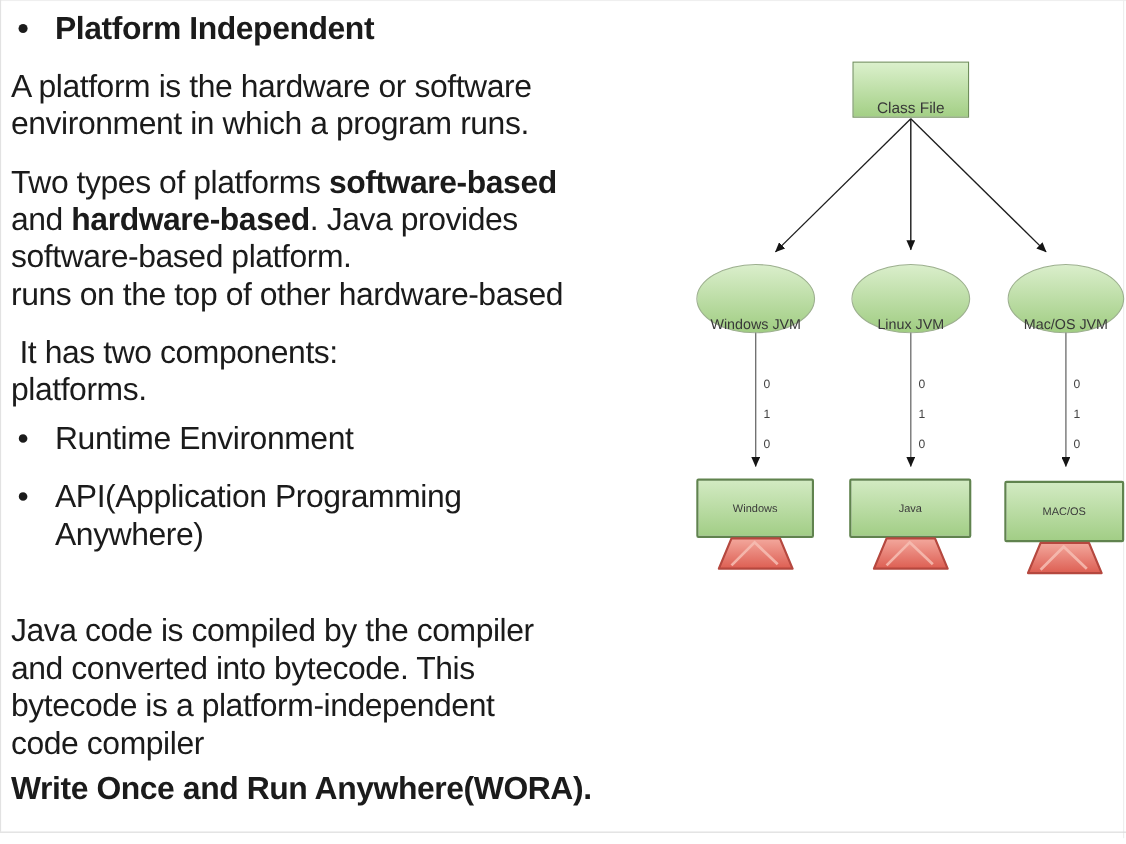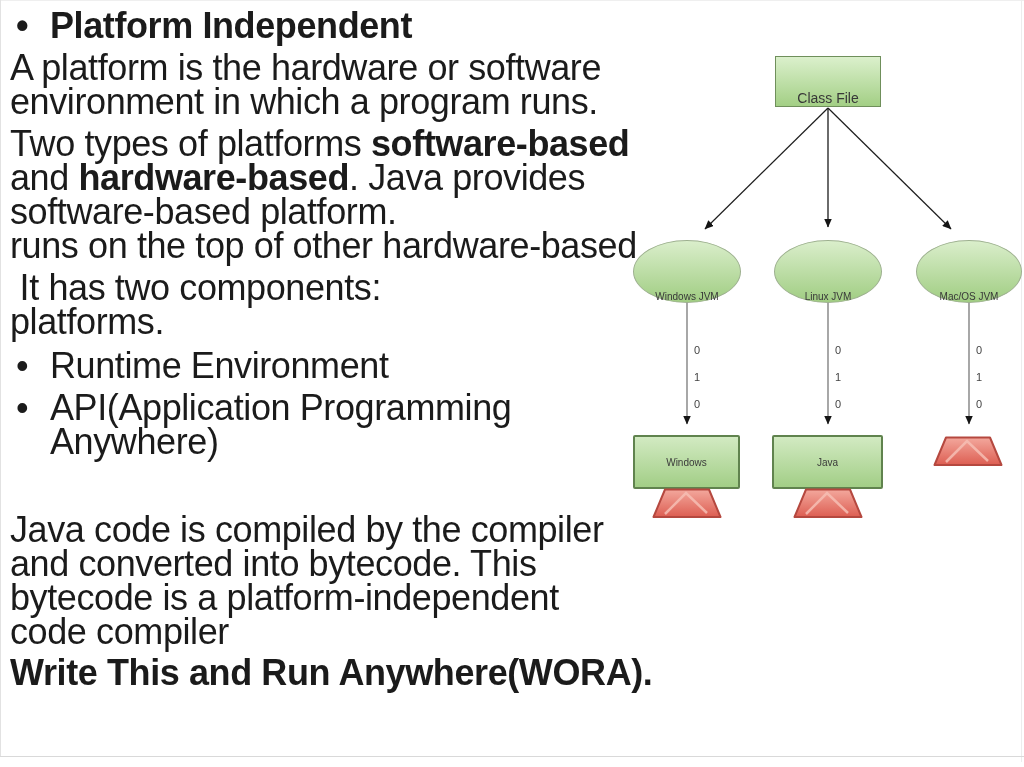--- a/index.html
+++ b/index.html
@@ -8,35 +8,35 @@
     font-family:"Liberation Sans", sans-serif;
   }
   
   .frame-top{position:absolute;left:0;top:0;width:1024px;height:1px;background:#efefef}
   .frame-left{position:absolute;left:0;top:0;width:1px;height:756px;background:#e2e2e2}
   .frame-right{position:absolute;left:1021px;top:0;width:1px;height:762px;background:#ededed}
   .frame-bottom{position:absolute;left:0;top:756px;width:1024px;height:1px;background:#d9d9d9}
 
   
   .text-col{position:absolute;left:10px;top:9px;width:655px;color:#1b1b1b}
-  .line{white-space:pre;font-size:36px;line-height:34px;letter-spacing:-0.4px}
+  .line{white-space:pre;font-size:29px;line-height:34px;letter-spacing:-0.4px}
   .b{font-weight:bold}
   .bullet{display:inline-block;width:34px;margin-left:6px}
   .indent{padding-left:40px}
-  .m7{margin-top:7px}.m8{margin-top:8px}.m9{margin-top:8px}.m10{margin-top:10px}.m54{margin-top:54px}
+  .m7{margin-top:7px}.m8{margin-top:8px}.m9{margin-top:19px}.m10{margin-top:10px}.m54{margin-top:54px}
 
   
   .connectors{position:absolute;left:0;top:0;pointer-events:none}
   .node{position:absolute;display:flex;align-items:flex-end;justify-content:center;color:#383838;box-sizing:border-box}
   .classfile{
     left:775px;top:56px;width:106px;height:51px;font-size:14px;
     background:linear-gradient(#dbf0cc,#a3cf85);border:1px solid #6f8f5b;
   }
   .jvm{
-    top:240px;height:63px;border-radius:50%;font-size:10px;
+    top:240px;height:63px;border-radius:50%;font-size:13px;
     background:linear-gradient(#daeecb,#a0cd82);border:1px solid #9db08f;
   }
   .jvm-win{left:633px;width:108px}
   .jvm-linux{left:774px;width:108px}
   .jvm-mac{left:916px;width:106px}
 
   .bits{position:absolute;top:337px;font-size:11px;line-height:27px;color:#444}
   .bits div{height:27px}
   .bits-1{left:694px}.bits-2{left:835px}.bits-3{left:976px}
 
@@ -70,21 +70,21 @@
   <div class="line"><span>runs on the top of other hardware-based</span></div>
   <div class="line m9"><span> It has two components:</span></div>
   <div class="line"><span>platforms.</span></div>
   <div class="line m10"><span class="bullet">•</span><span>Runtime Environment</span></div>
   <div class="line m9"><span class="bullet">•</span><span>API(Application Programming</span></div>
   <div class="line indent"><span>Anywhere)</span></div>
   <div class="line m54"><span>Java code is compiled by the compiler</span></div>
   <div class="line"><span>and converted into bytecode. This</span></div>
   <div class="line"><span>bytecode is a platform-independent</span></div>
   <div class="line"><span>code compiler</span></div>
-  <div class="line m7"><span class="b">Write This and Run Anywhere(WORA).</span></div>
+  <div class="line m7"><span class="b">Write Once and Run Anywhere(WORA).</span></div>
 </div>
 
 <svg class="connectors" width="1024" height="767" viewBox="0 0 1024 767">
   <defs>
     <marker id="ah" markerWidth="10" markerHeight="8" refX="8.5" refY="4" orient="auto" markerUnits="userSpaceOnUse">
       <path d="M0,0 L9,4 L0,8 z" fill="#151515"></path>
     </marker>
     <linearGradient id="standGrad" x1="0" y1="0" x2="0" y2="1">
       <stop offset="0" stop-color="#f3a89d"></stop>
       <stop offset="1" stop-color="#dd5e52"></stop>
@@ -140,17 +140,20 @@
 <div class="monitor mon-linux">
   <div class="screen">
     <span>Java</span>
   </div>
   <svg class="stand" width="70" height="31" viewBox="0 0 70 31">
     <polygon points="13,1.5 57,1.5 68.5,29 1.5,29" fill="url(#standGrad)" stroke="#b5483f" stroke-width="2" stroke-linejoin="round"></polygon>
     <path d="M13,26 L34,5 L55,25" fill="none" stroke="#f6beb4" stroke-width="2.5" opacity="0.85"></path>
   </svg>
 </div>
 <div class="monitor mon-mac">
+  <div class="screen">
+    <span>MAC/OS</span>
+  </div>
   <svg class="stand" width="70" height="31" viewBox="0 0 70 31">
     <polygon points="13,1.5 57,1.5 68.5,29 1.5,29" fill="url(#standGrad)" stroke="#b5483f" stroke-width="2" stroke-linejoin="round"></polygon>
     <path d="M13,26 L34,5 L55,25" fill="none" stroke="#f6beb4" stroke-width="2.5" opacity="0.85"></path>
   </svg>
 </div>
 
 </body></html>

